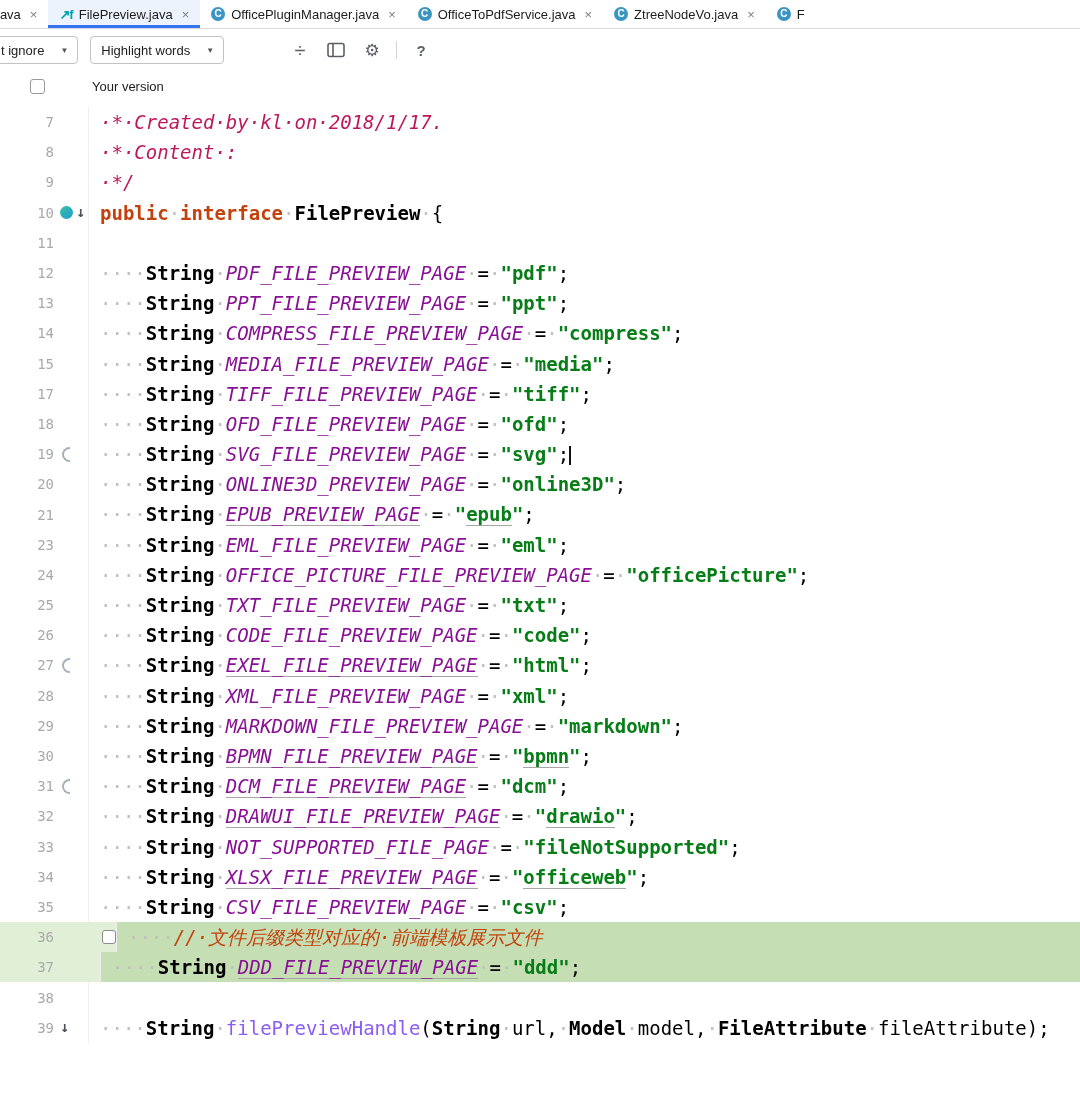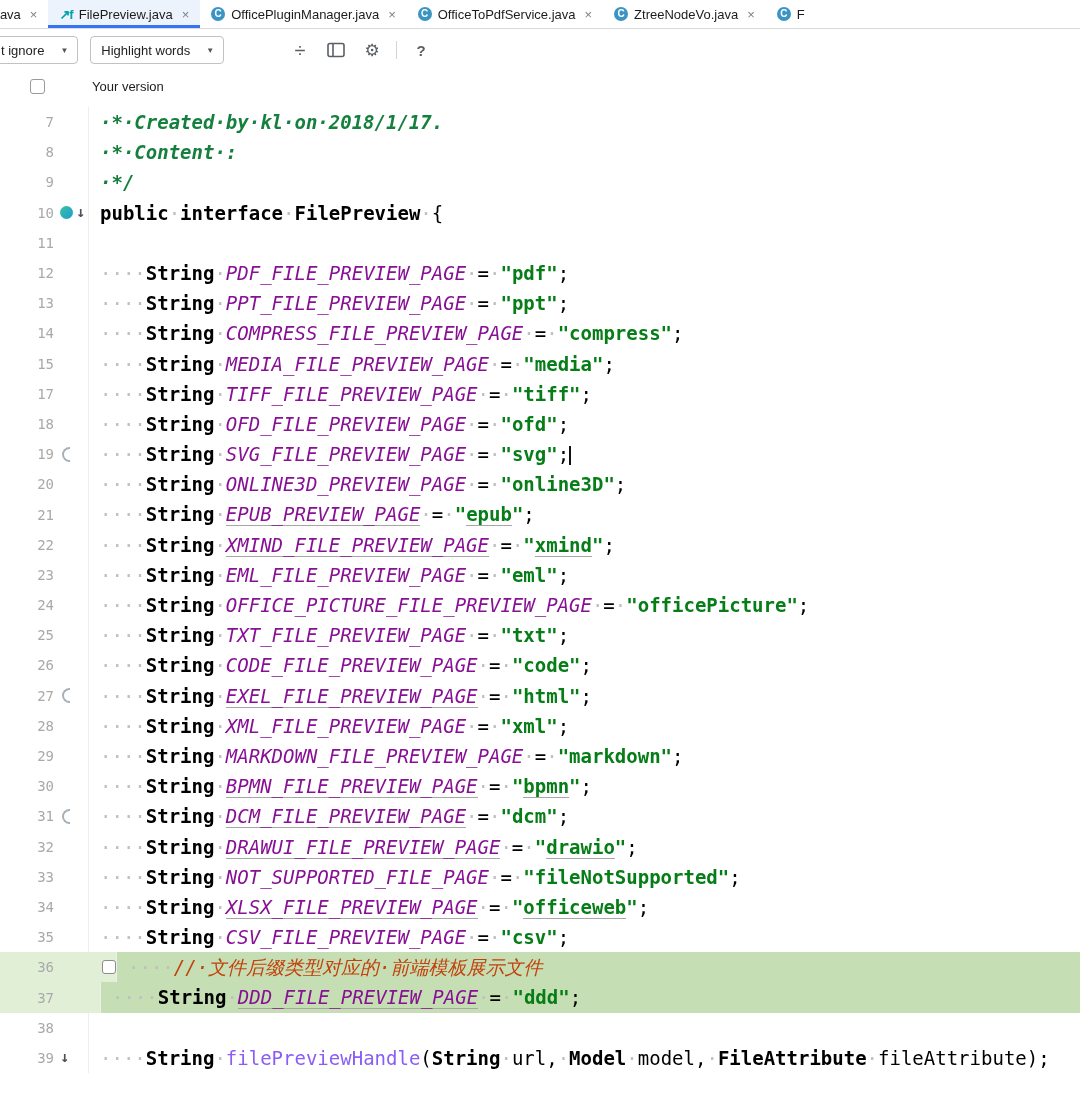--- a/index.html
+++ b/index.html
@@ -38,23 +38,23 @@
   .editor{padding-top:6px;font-family:"DejaVu Sans Mono","Liberation Mono",monospace;font-size:19px;}
   .cl{display:flex;height:30.2px;}
   .gut{flex:0 0 88px;display:flex;align-items:center;}
   .lnum{flex:0 0 54px;width:54px;text-align:right;color:#a9a9a9;font-size:14px;}
   .gico{flex:1;display:flex;align-items:center;padding-left:6px;gap:3px;height:100%;}
   .ctext{flex:1;line-height:30.2px;white-space:pre;padding-left:11px;border-left:1px solid #eeeeee;overflow:hidden;}
   .add .ctext{background:#c5deb3;}
   .add .gut{background:#e2efd7;gap:40px;}
   
   .ws{color:#bfbfbf;}
-  .cm{color:#15803d;font-style:italic;font-weight:bold;}
+  .cm{color:#be185d;font-style:italic;}
   .cma{color:#c2410c;font-style:italic;font-family:"DejaVu Sans Mono","Liberation Mono",monospace,sans-serif;}
-  .kw{color:#000000;font-weight:bold;}
+  .kw{color:#c2410c;font-weight:bold;}
   .ty{color:#000;font-weight:bold;}
   .dec{color:#000;font-weight:bold;}
   .co{color:#871094;font-style:italic;}
   .st{color:#067d17;font-weight:bold;}
   .pl{color:#000;}
   .me{color:#8b5cf6;}
   .u{border-bottom:1.5px solid #a6a6a6;}
   .caret{display:inline-block;width:2px;height:19px;background:#111;vertical-align:-4px;}
   
   .fold{display:inline-block;width:8px;height:15px;border:2px solid #a6b2ba;border-right:none;
@@ -225,27 +225,20 @@
     </div>
     <div class="cl">
       <div class="gut">
         <div class="lnum">21</div>
         <div class="gico"></div>
       </div>
       <div class="ctext"><span class="ws">····</span><span class="ty">String</span><span class="ws">·</span><span class="co u">EPUB_PREVIEW_PAGE</span><span class="ws">·</span><span class="pl">=</span><span class="ws">·</span><span class="st">"</span><span class="st u">epub</span><span class="st">"</span><span class="pl">;</span></div>
     </div>
     <div class="cl">
       <div class="gut">
-        <div class="lnum">22</div>
-        <div class="gico"></div>
-      </div>
-      <div class="ctext"><span class="ws">····</span><span class="ty">String</span><span class="ws">·</span><span class="co u">XMIND_FILE_PREVIEW_PAGE</span><span class="ws">·</span><span class="pl">=</span><span class="ws">·</span><span class="st">"</span><span class="st u">xmind</span><span class="st">"</span><span class="pl">;</span></div>
-    </div>
-    <div class="cl">
-      <div class="gut">
         <div class="lnum">23</div>
         <div class="gico"></div>
       </div>
       <div class="ctext"><span class="ws">····</span><span class="ty">String</span><span class="ws">·</span><span class="co">EML_FILE_PREVIEW_PAGE</span><span class="ws">·</span><span class="pl">=</span><span class="ws">·</span><span class="st">"eml"</span><span class="pl">;</span></div>
     </div>
     <div class="cl">
       <div class="gut">
         <div class="lnum">24</div>
         <div class="gico"></div>
       </div>

